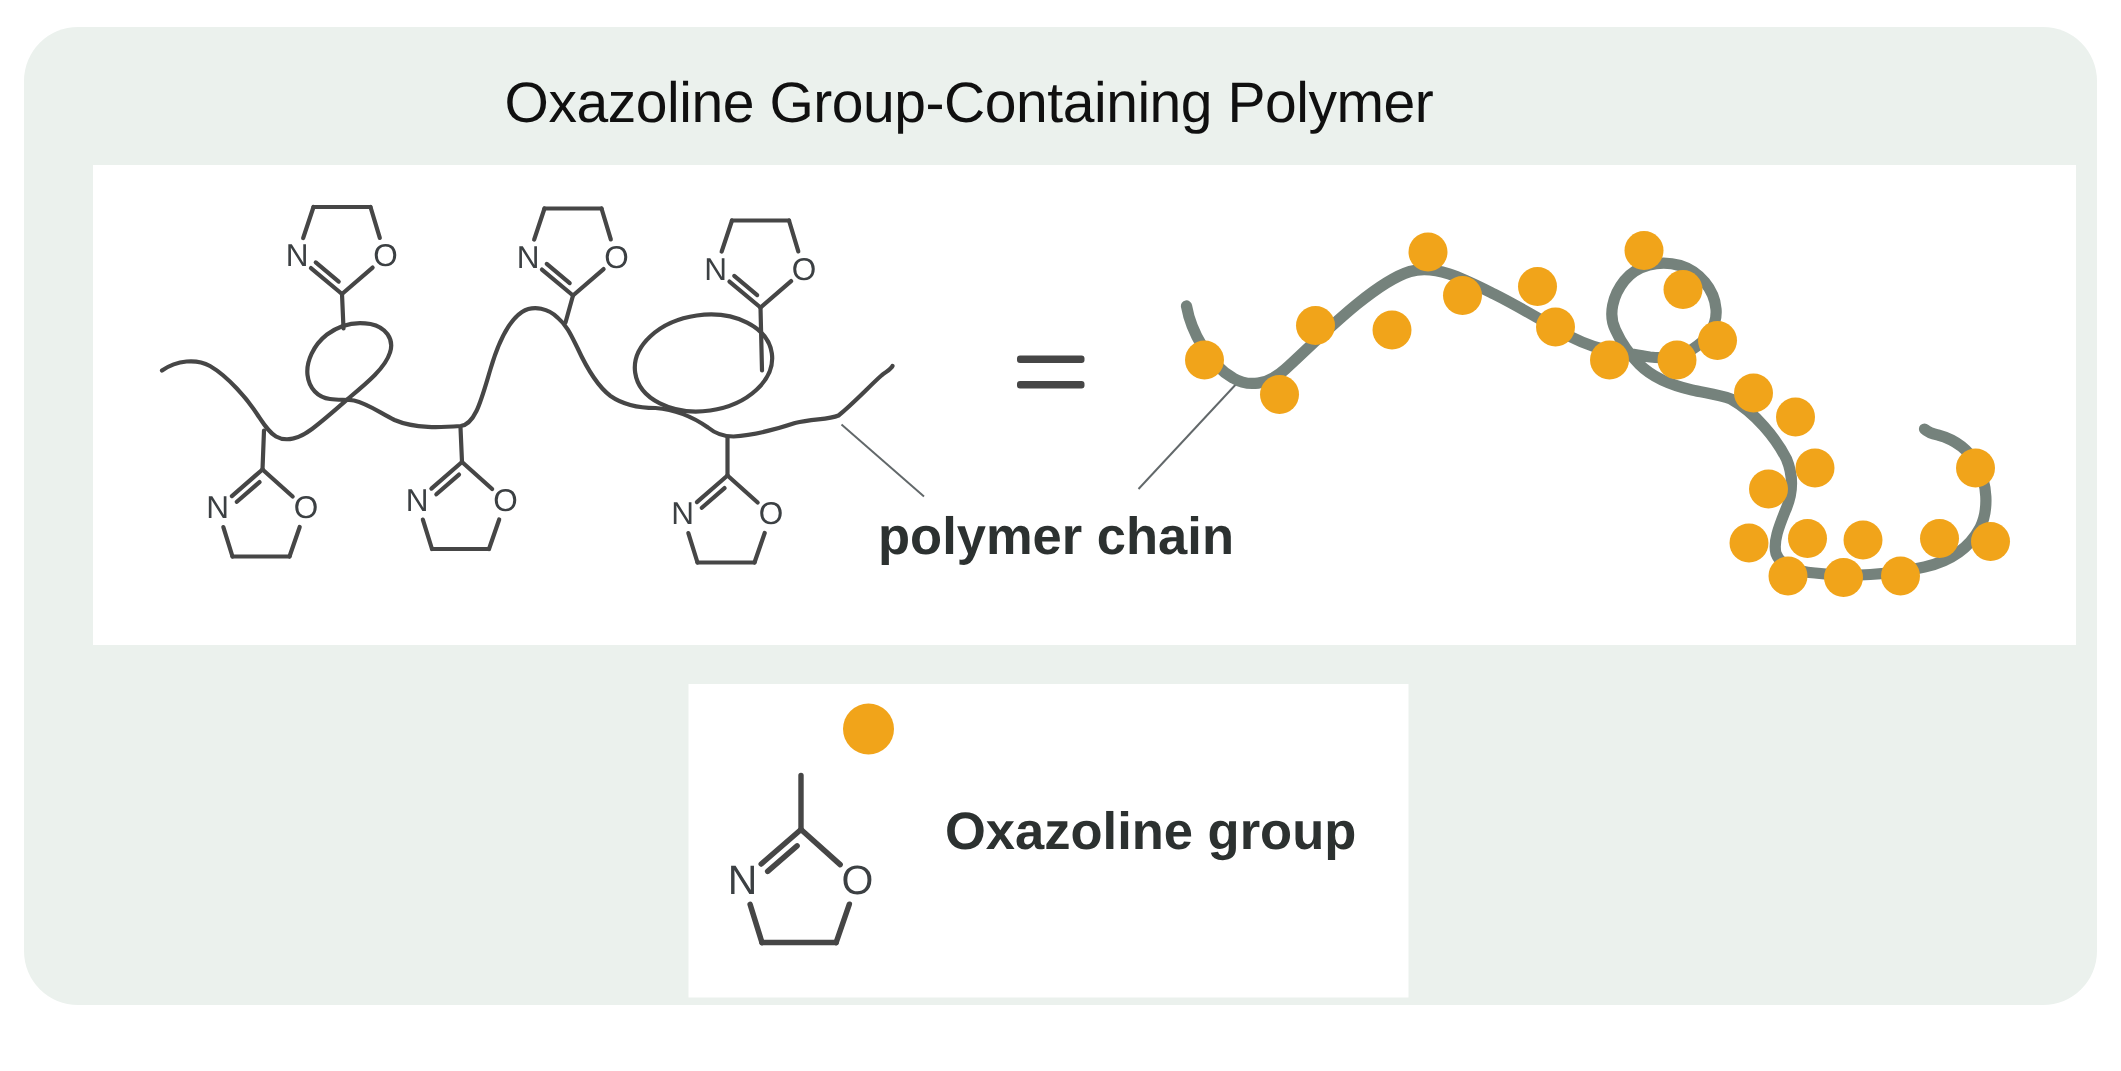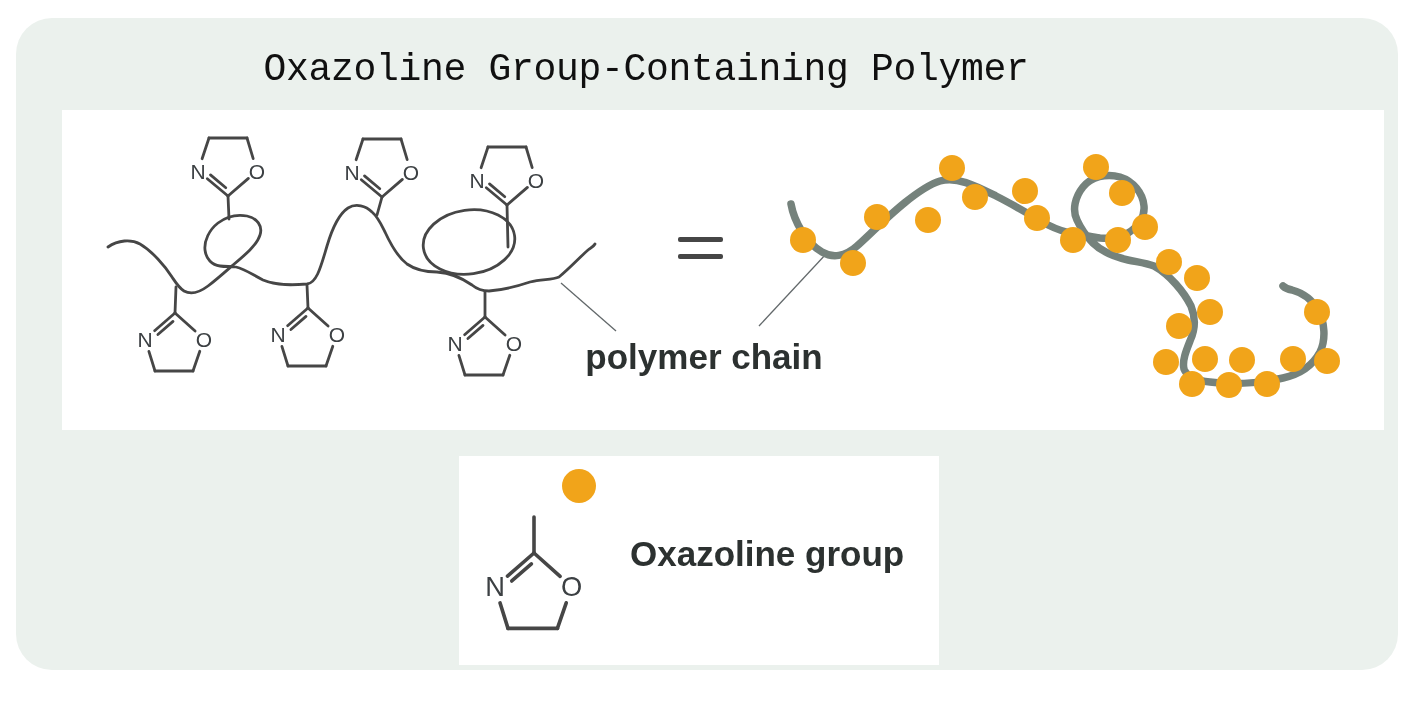--- a/index.html
+++ b/index.html
@@ -12,21 +12,20 @@
     position:absolute;left:16px;top:18px;width:1382px;height:652px;
     background:var(--c-background,#ebf1ed);border-radius:36px;
   }
   .panel{position:absolute;background:var(--c-panel,#ffffff);}
   .panel.main{left:46px;top:92px;width:1322px;height:320px;}
   .panel.legend{left:443px;top:438px;width:480px;height:209px;}
   .title{
     position:absolute;left:0;top:30px;width:1260px;text-align:center;
     font-size:38px;font-weight:400;letter-spacing:-0.3px;
     color:var(--c-title_text,#111);
-    font-family:Liberation Mono, monospace;
   }
   svg.art{position:absolute;left:0;top:0;width:1414px;height:714px;}
   .ring line{stroke:var(--c-structure,#464646);stroke-width:2.8;stroke-linecap:round;fill:none;}
   .chem-stroke{stroke:var(--c-structure,#464646);stroke-width:2.8;stroke-linecap:round;stroke-linejoin:round;fill:none;}
   .methyl{stroke:var(--c-structure,#464646);stroke-width:3.6;stroke-linecap:round;}
   .atom{
     fill:var(--c-atom,#3c4043);font-size:21px;font-family:"Liberation Sans",sans-serif;
     text-anchor:middle;dominant-baseline:central;
   }
   .schain{stroke:var(--c-chain,#75827c);stroke-width:7.5;fill:none;stroke-linecap:round;stroke-linejoin:round;}

